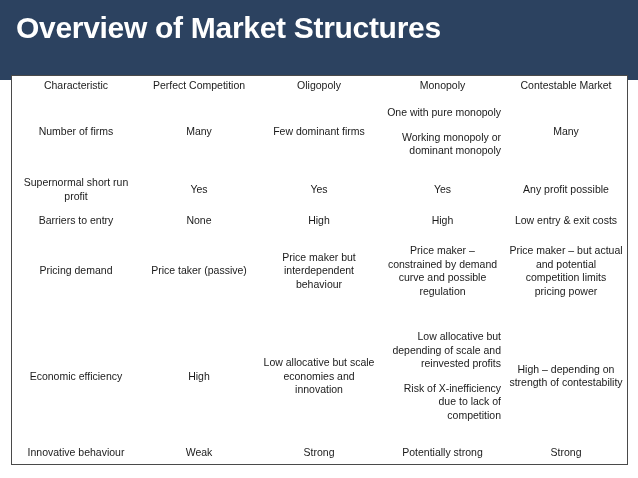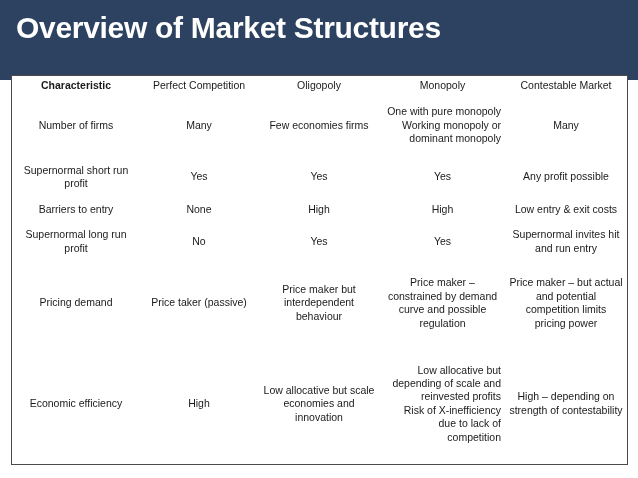--- a/index.html
+++ b/index.html
@@ -71,27 +71,28 @@
     border: 0;
   }
   table.matrix thead th {
     font-weight: normal;
     font-size: 10.5px;
     padding-top: 3px;
     padding-bottom: 2px;
     vertical-align: top;
   }
   table.matrix thead th.plain {
-    font-weight: bold;
+    font-weight: normal;
   }
   .para {
     margin: 0;
     text-align: right;
   }
   .para + .para {
+    margin-top: 11px;
   }
   .row-tall td { }
 </style>
 </head>
 <body>
 
 <div class="slide">
 
   <div class="title-band">
     <div class="slide-title">Overview of Market Structures</div>
@@ -113,21 +114,21 @@
           <th>Oligopoly</th>
           <th>Monopoly</th>
           <th>Contestable Market</th>
         </tr>
       </thead>
       <tbody>
 
         <tr>
           <td>Number of firms</td>
           <td>Many</td>
-          <td>Few economies firms</td>
+          <td>Few dominant firms</td>
           <td>
             <p class="para">One with pure monopoly</p>
             <p class="para">Working monopoly or dominant monopoly</p>
           </td>
           <td>Many</td>
         </tr>
 
 
         <tr>
           <td>Supernormal short run profit</td>
@@ -138,45 +139,45 @@
         </tr>
 
         <tr>
           <td>Barriers to entry</td>
           <td>None</td>
           <td>High</td>
           <td>High</td>
           <td>Low entry &amp; exit costs</td>
         </tr>
 
-        <tr>
-          <td>Supernormal long run profit</td>
-          <td>No</td>
-          <td>Yes</td>
-          <td>Yes</td>
-          <td>Supernormal invites hit and run entry</td>
-        </tr>
 
         <tr class="row-tall">
           <td>Pricing demand</td>
           <td>Price taker (passive)</td>
           <td>Price maker but interdependent behaviour</td>
           <td>Price maker – constrained by demand curve and possible regulation</td>
           <td>Price maker – but actual and potential competition limits pricing power</td>
         </tr>
 
         <tr class="row-tall">
           <td>Economic efficiency</td>
           <td>High</td>
           <td>Low allocative but scale economies and innovation</td>
           <td>
             <p class="para">Low allocative but depending of scale and reinvested profits</p>
             <p class="para">Risk of X-inefficiency due to lack of competition</p>
           </td>
           <td>High – depending on strength of contestability</td>
         </tr>
 
+        <tr>
+          <td>Innovative behaviour</td>
+          <td>Weak</td>
+          <td>Strong</td>
+          <td>Potentially strong</td>
+          <td>Strong</td>
+        </tr>
 
       </tbody>
     </table>
   </div>
 
 </div>
 
 </body></html>

